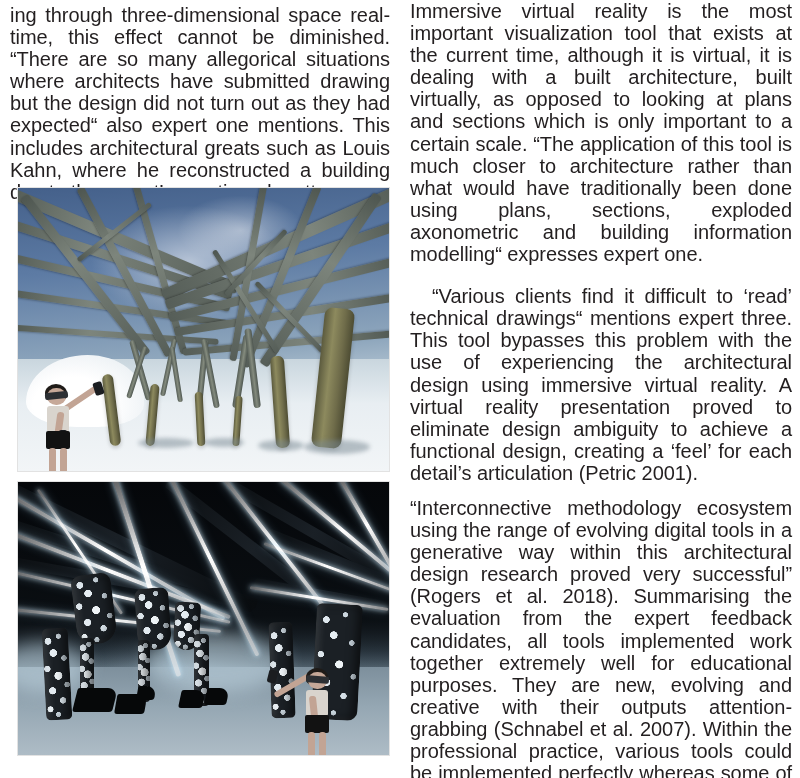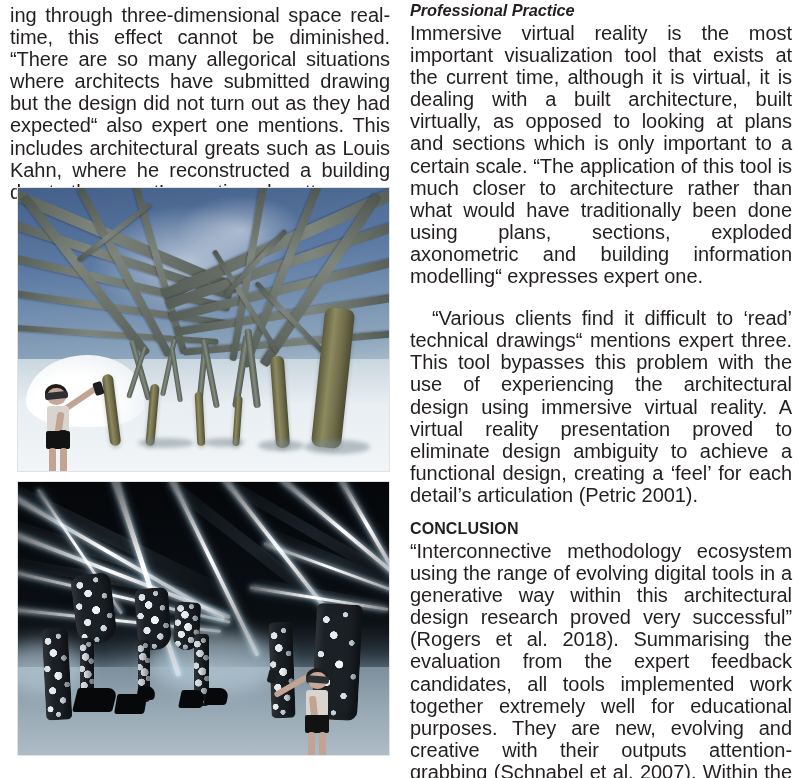--- a/index.html
+++ b/index.html
@@ -368,26 +368,24 @@
         <div class="vr-skin" style="left:44px; top:36px; width:7px;  height:22px; transform:rotate(-6deg);"></div>
         <div class="vr-shorts" style="left:39px; top:55px; width:24px; height:18px;"></div>
         <div class="vr-skin" style="left:42px; top:72px; width:7px;  height:25px;"></div>
         <div class="vr-skin" style="left:53px; top:72px; width:7px;  height:25px;"></div>
       </div>
     </div>
   </div>
 
   <div class="col col-right">
 
-    <h2 class="head-italic">Professional Practice</h2>
 
     <p class="body-text">Immersive virtual reality is the most important visualization tool that exists at the current time, although it is virtual, it is dealing with a built architecture, built virtually, as opposed to looking at plans and sections which is only important to a certain scale. “The application of this tool is much closer to architecture rather than what would have traditionally been done using plans, sections, exploded axonometric and building information modelling“ expresses expert one.</p>
 
     <p class="body-text indent">“Various clients find it difficult to ‘read’ technical drawings“ mentions expert three. This tool bypasses this problem with the use of experiencing the architectural design using immersive virtual reality. A virtual reality presentation proved to eliminate design ambiguity to achieve a functional design, creating a ‘feel’ for each detail’s articulation (Petric 2001).</p>
 
     <div class="spacer-before-head"></div>
 
-    <h2 class="head-caps">CONCLUSION</h2>
 
     <p class="body-text">“Interconnective methodology ecosystem using the range of evolving digital tools in a generative way within this architectural design research proved very successful” (Rogers et al.  2018).  Summarising the evaluation from the expert feedback candidates, all tools implemented work together extremely well for educational purposes.  They are new, evolving and creative with their outputs attention-grabbing (Schnabel et al.  2007).  Within the professional practice, various tools could be implemented perfectly whereas some of them would not suit the industry from a time-cost perspective.  Simply because they are time-consuming to learn, which could be challenging for the older generations (Segard et al. 2013).</p>
   </div>
 
 </div>
 
 </body></html>

